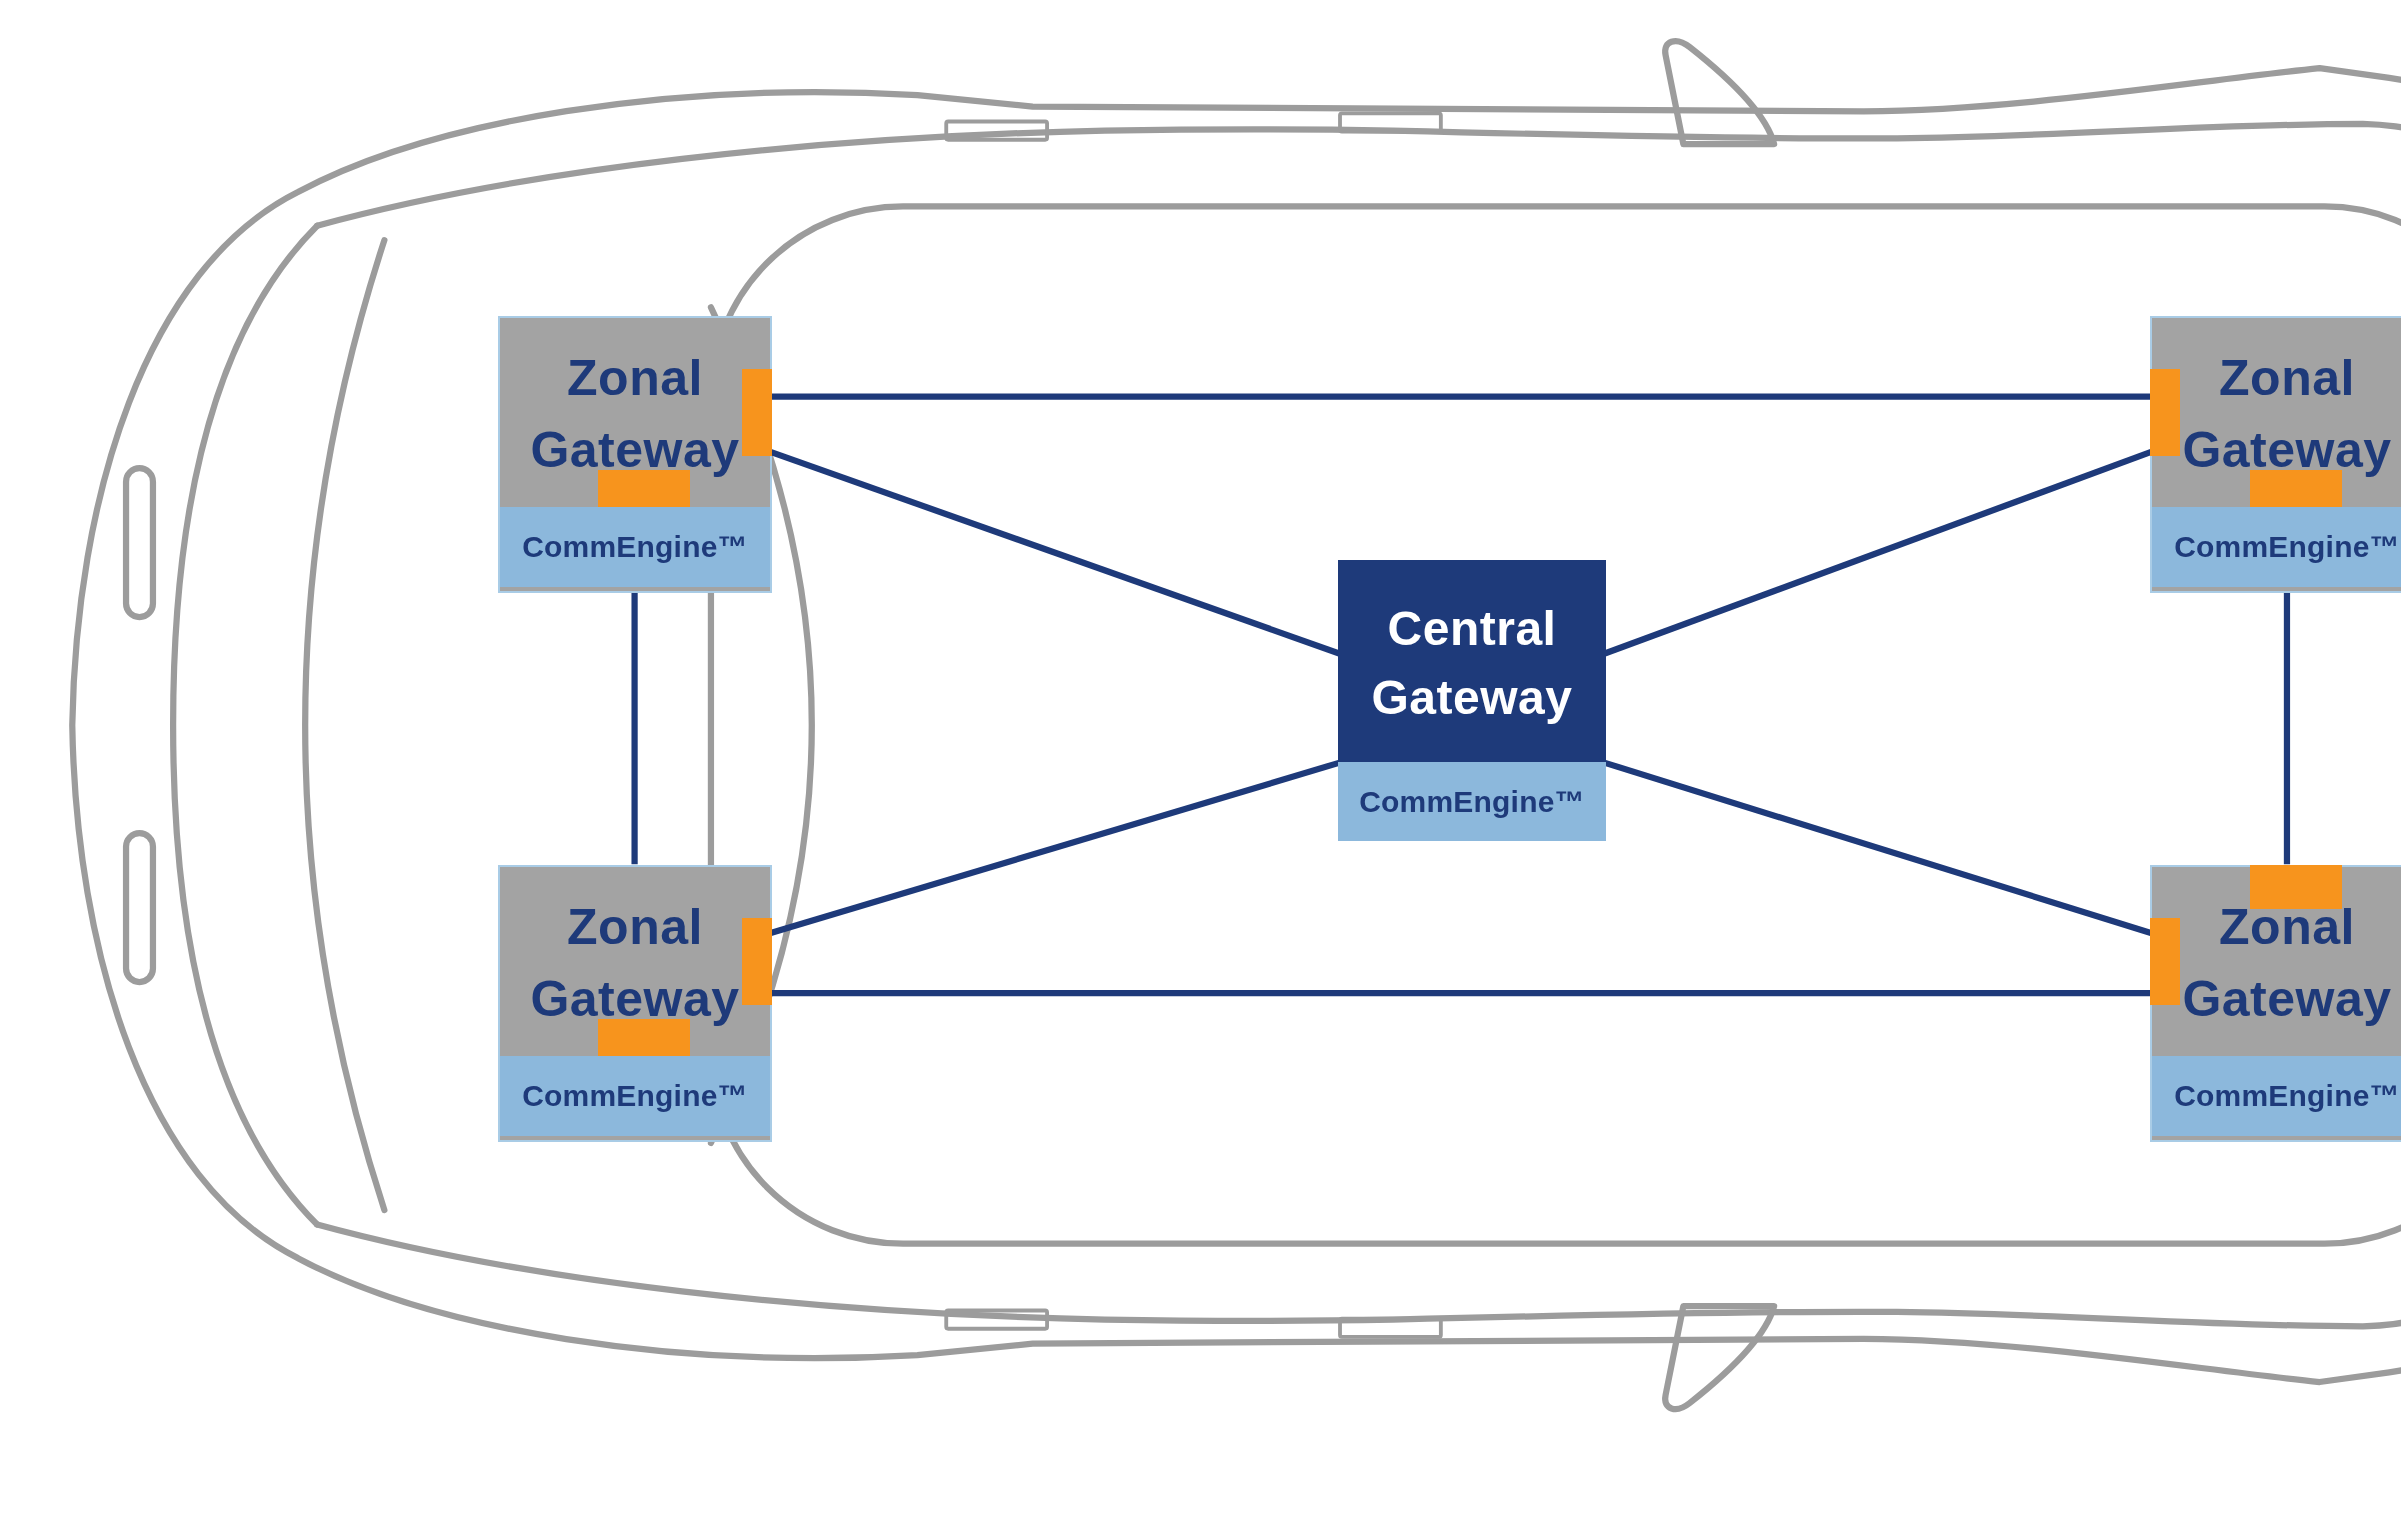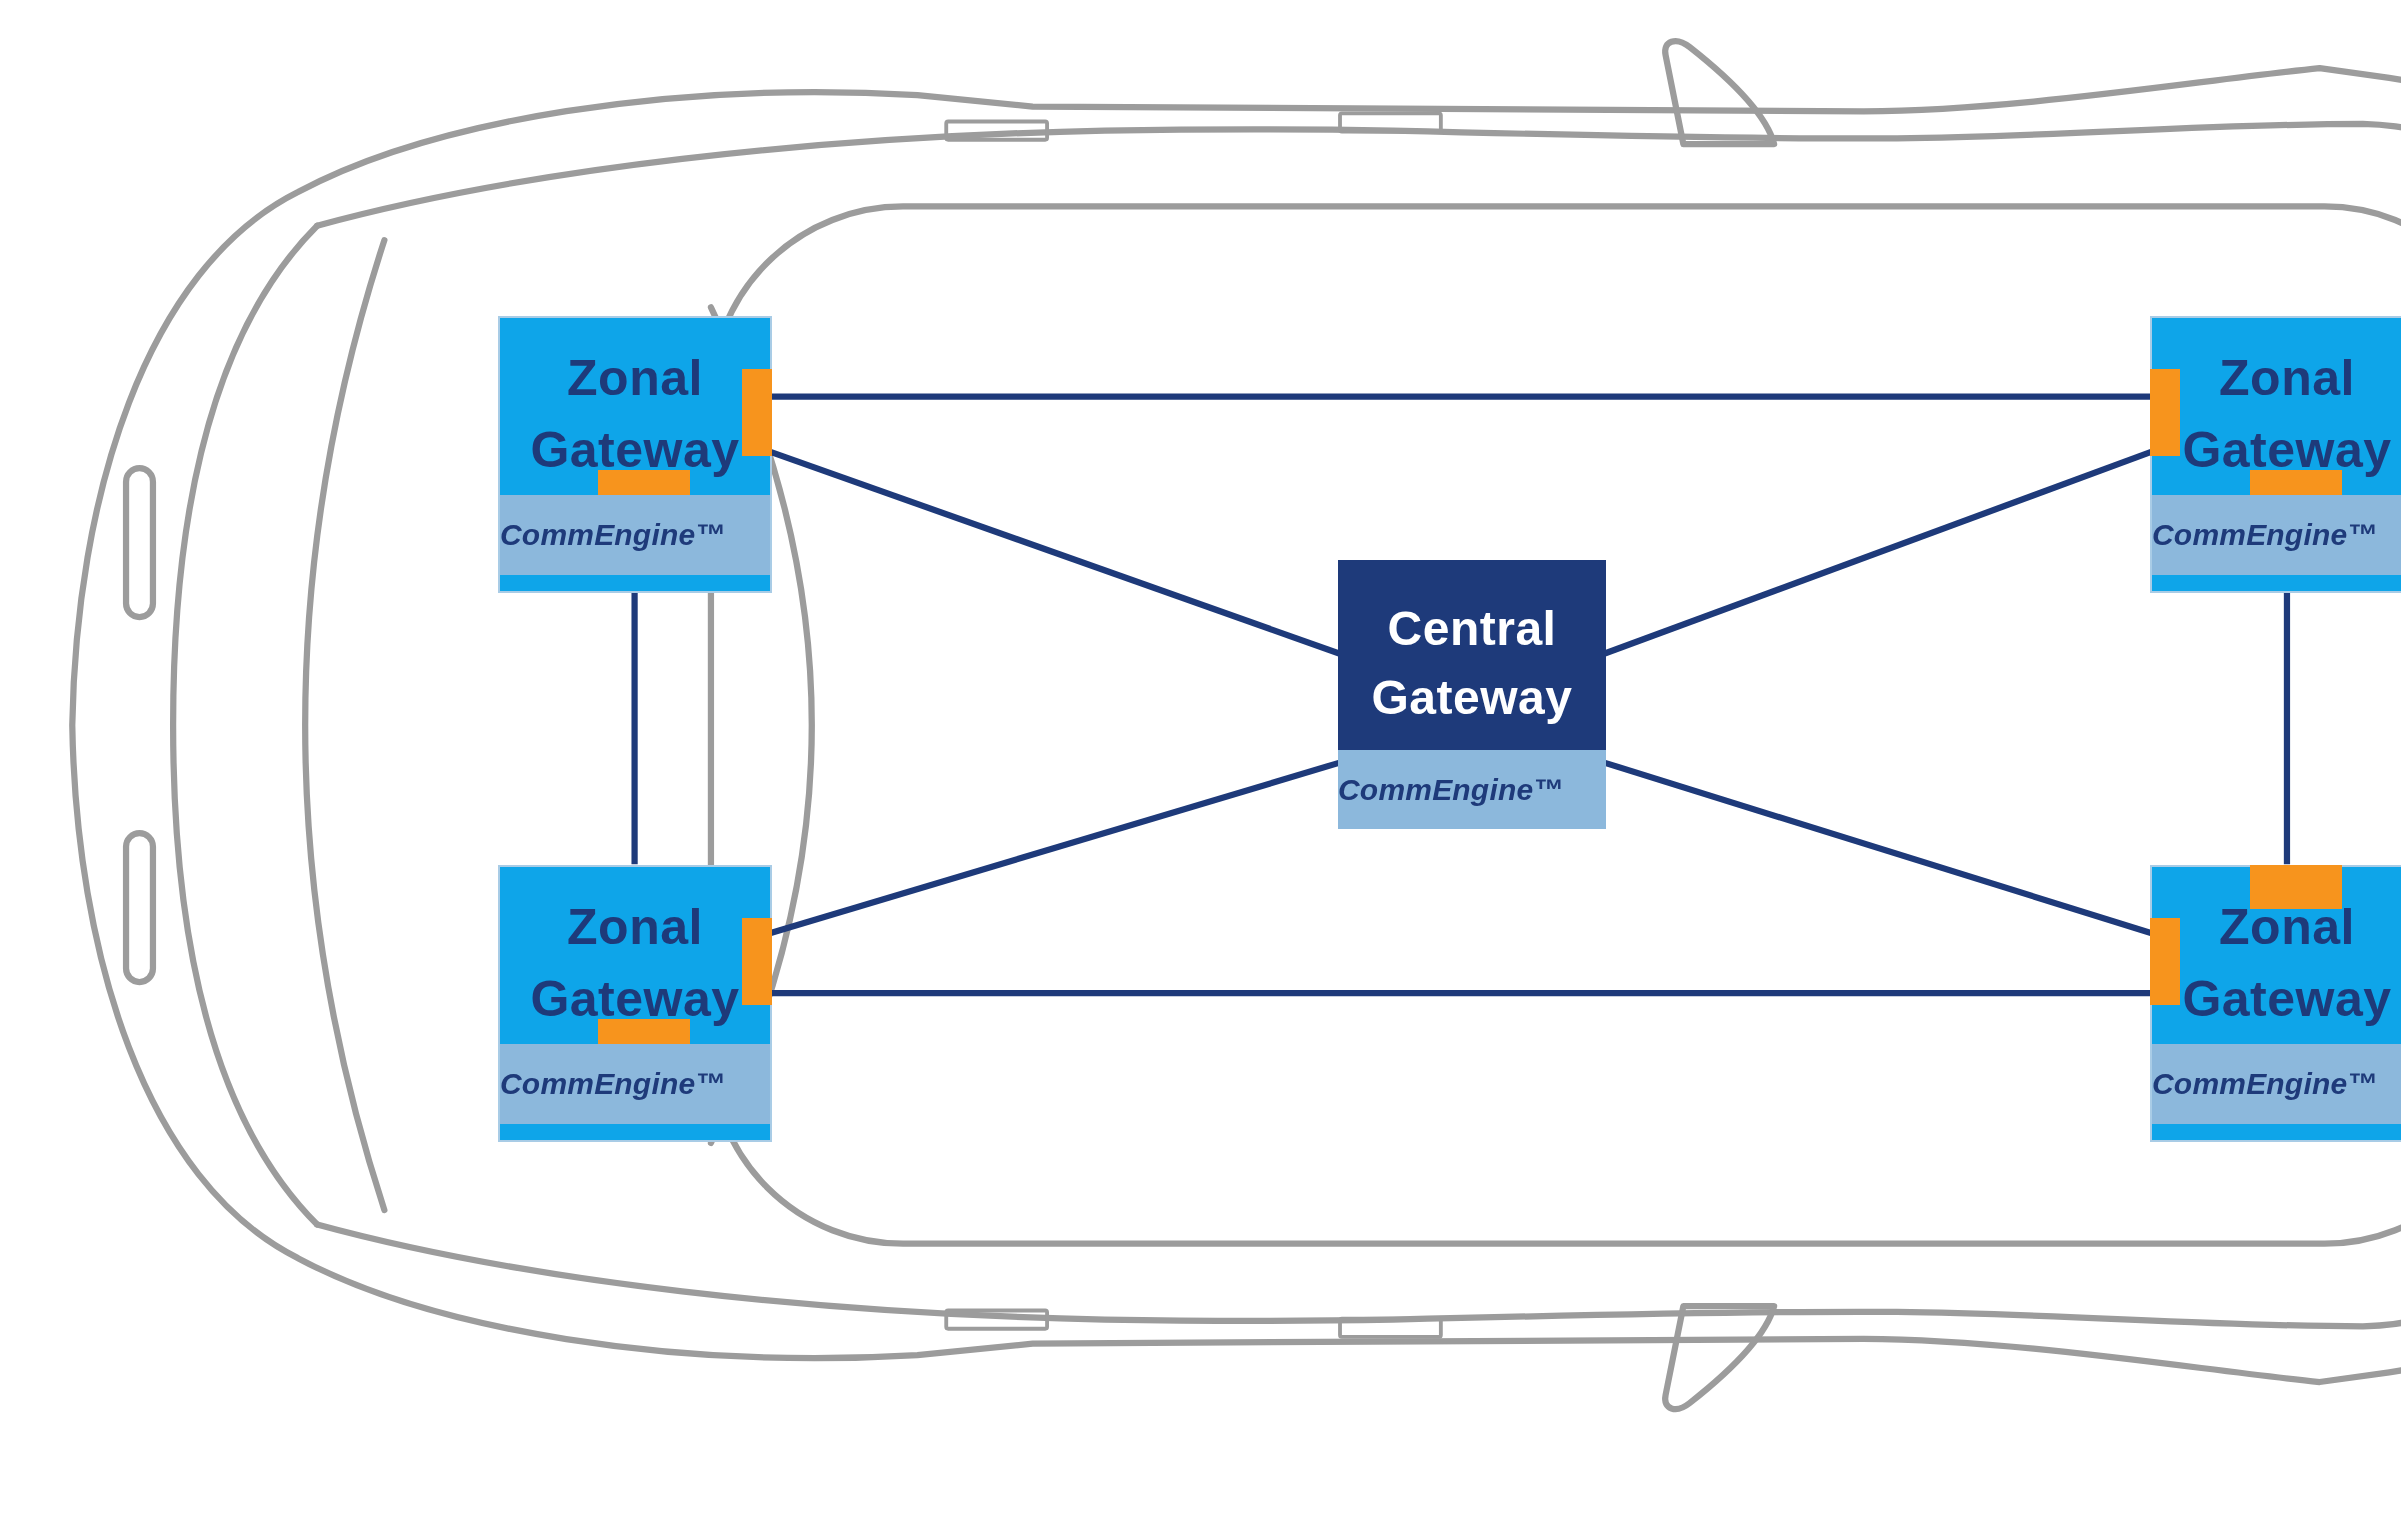--- a/index.html
+++ b/index.html
@@ -17,27 +17,27 @@
 
   svg.layer{position:absolute;left:0;top:0;}
 
   .car{stroke:var(--car-outline-gray);fill:none;stroke-width:13;
        stroke-linejoin:round;stroke-linecap:round;}
   .car.thin{stroke-width:8;}
   .net{stroke:var(--navy);stroke-width:13;fill:none;}
 
   
   .zg{position:absolute;width:274px;height:277px;box-sizing:border-box;
-      border:2.4px solid var(--box-border-blue);background:#0ea5e9;}
+      border:2.4px solid var(--box-border-blue);background:#a3a3a3;}
   .zg-white{position:absolute;left:0;top:0;right:0;height:192px;
       display:flex;flex-direction:column;align-items:center;justify-content:center;}
   .zg-title span{display:block;text-align:center;color:var(--navy);
       font-size:50px;line-height:72px;font-weight:700;letter-spacing:0.5px;}
-  .band{position:absolute;left:0;right:0;bottom:16px;height:80px;
-      background:var(--band-blue);display:flex;align-items:center;justify-content:flex-start;font-style:italic;}
+  .band{position:absolute;left:0;right:0;bottom:4px;height:80px;
+      background:var(--band-blue);display:flex;align-items:center;justify-content:center;}
   .band span{color:var(--navy);font-weight:700;font-size:30px;letter-spacing:0.2px;}
   .port{position:absolute;width:30px;height:87px;background:var(--orange);top:51px;}
   .port.right{right:-2.4px;}  .port.left{left:-2.4px;}
   .tab{position:absolute;width:92px;height:44px;background:var(--orange);left:98px;}
   .tab.bottom{bottom:77px;}  .tab.top{top:-2.4px;}
 
   .cc{position:absolute;left:1338px;top:560px;width:268px;height:285px;}
   .cc-navy{position:absolute;left:0;top:0;right:0;height:206px;background:var(--navy);
       display:flex;flex-direction:column;align-items:center;justify-content:center;}
   .cc-navy span{display:block;color:#fff;font-weight:700;font-size:48px;

